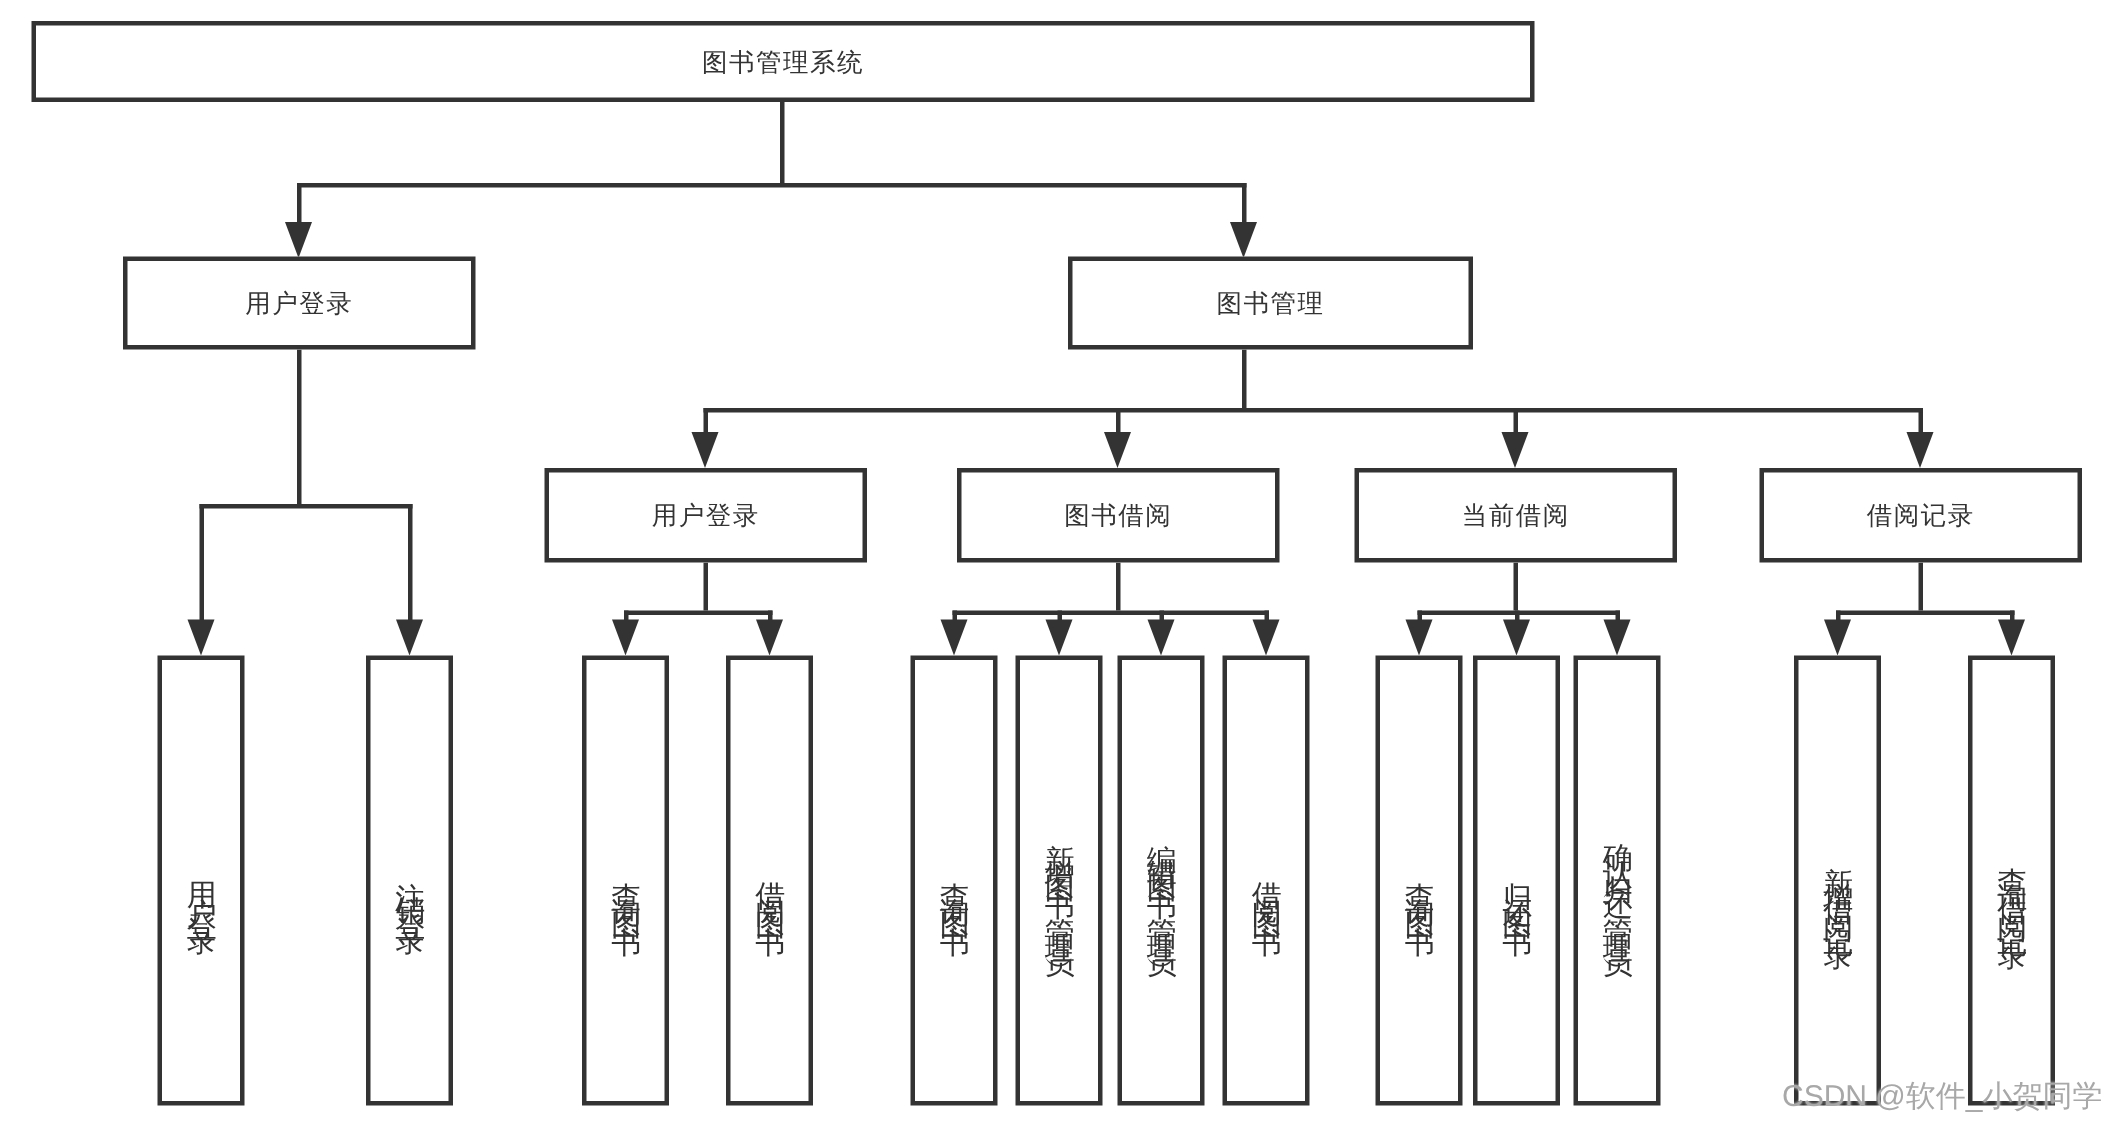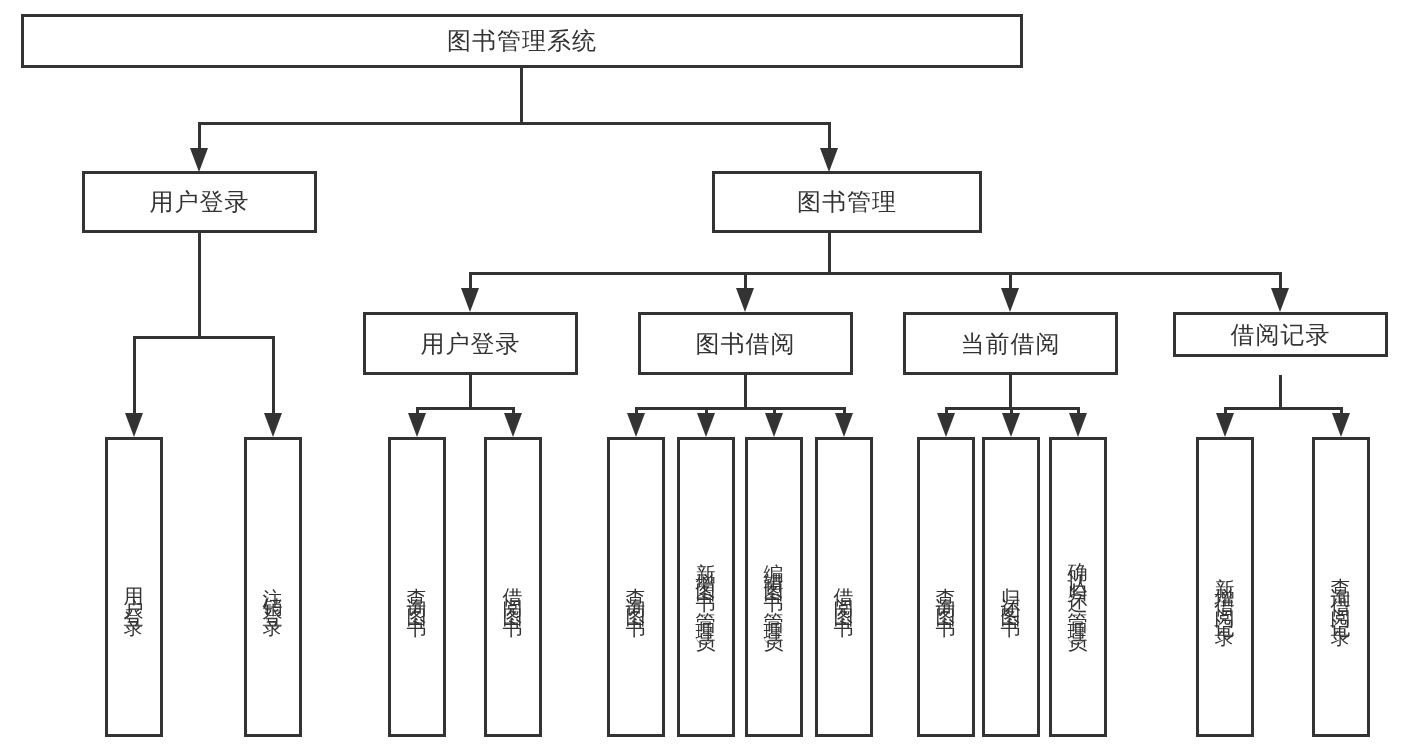--- a/index.html
+++ b/index.html
@@ -2,21 +2,21 @@
 <html style="--line: #333333; --text: #333333; --bg: #ffffff; --wm: #a8a8a8;"><head>
 <meta charset="utf-8">
 <style>
   :root{ --line:#333333; --text:#333333; --bg:#ffffff; --wm:#a8a8a8; }
   html,body{margin:0;padding:0;background:#fff;}
   .canvas{position:relative;width:1405px;height:747px;background:var(--bg);
           font-family:"Liberation Sans","DejaVu Sans",sans-serif;overflow:hidden;}
   .node{position:absolute;box-sizing:border-box;border:3px solid var(--line);
         background:#fff;display:flex;align-items:center;justify-content:center;
         color:var(--text);}
-  .hlabel{font-size:24px;letter-spacing:1px;white-space:nowrap;}
+  .hlabel{font-size:17px;letter-spacing:1px;white-space:nowrap;}
   .vtext{writing-mode:vertical-rl;text-orientation:mixed;font-size:20px;
          letter-spacing:10px;margin-bottom:-10px;line-height:1;color:var(--text);}
   .lv{position:absolute;width:3px;background:var(--line);}
   .lh{position:absolute;height:3px;background:var(--line);}
   .ar{position:absolute;width:0;height:0;border-left:9px solid transparent;
       border-right:9px solid transparent;border-top:24px solid var(--line);}
   .watermark{position:absolute;left:1188px;top:717px;font-size:20px;
              color:var(--wm);white-space:nowrap;text-shadow:0 0 2px #fff;z-index:5;}
 </style>
 </head>
@@ -80,21 +80,21 @@
   <div class="ar" style="left:1332px;top:413px"></div>
 
   <div class="node hlabel" style="left:21px;top:14px;width:1002px;height:54px">图书管理系统</div>
 
   <div class="node hlabel" style="left:82px;top:171px;width:235px;height:62px">用户登录</div>
   <div class="node hlabel" style="left:712px;top:171px;width:270px;height:62px">图书管理</div>
 
   <div class="node hlabel" style="left:363px;top:312px;width:215px;height:63px">用户登录</div>
   <div class="node hlabel" style="left:903px;top:312px;width:215px;height:63px">当前借阅</div>
   <div class="node hlabel" style="left:638px;top:312px;width:215px;height:63px">图书借阅</div>
-  <div class="node hlabel" style="left:1173px;top:312px;width:215px;height:45px">借阅记录</div>
+  <div class="node hlabel" style="left:1173px;top:312px;width:215px;height:63px">借阅记录</div>
 
   <div class="node" style="left:105px;top:437px;width:58px;height:300px">
     <span class="vtext">用户登录</span>
     </div>
   <div class="node" style="left:244px;top:437px;width:58px;height:300px">
     <span class="vtext">注销登录</span>
     </div>
   <div class="node" style="left:388px;top:437px;width:58px;height:300px">
     <span class="vtext">查询图书</span>
     </div>
@@ -122,14 +122,15 @@
   <div class="node" style="left:1049px;top:437px;width:58px;height:300px">
     <span class="vtext">确认归还（管理员）</span>
     </div>
   <div class="node" style="left:1196px;top:437px;width:58px;height:300px">
     <span class="vtext">新增借阅记录</span>
     </div>
   <div class="node" style="left:1312px;top:437px;width:58px;height:300px">
     <span class="vtext">查询借阅记录</span>
     </div>
 
+  <div class="watermark">CSDN @软件_小贺同学</div>
 
 </div>
 
 </body></html>

